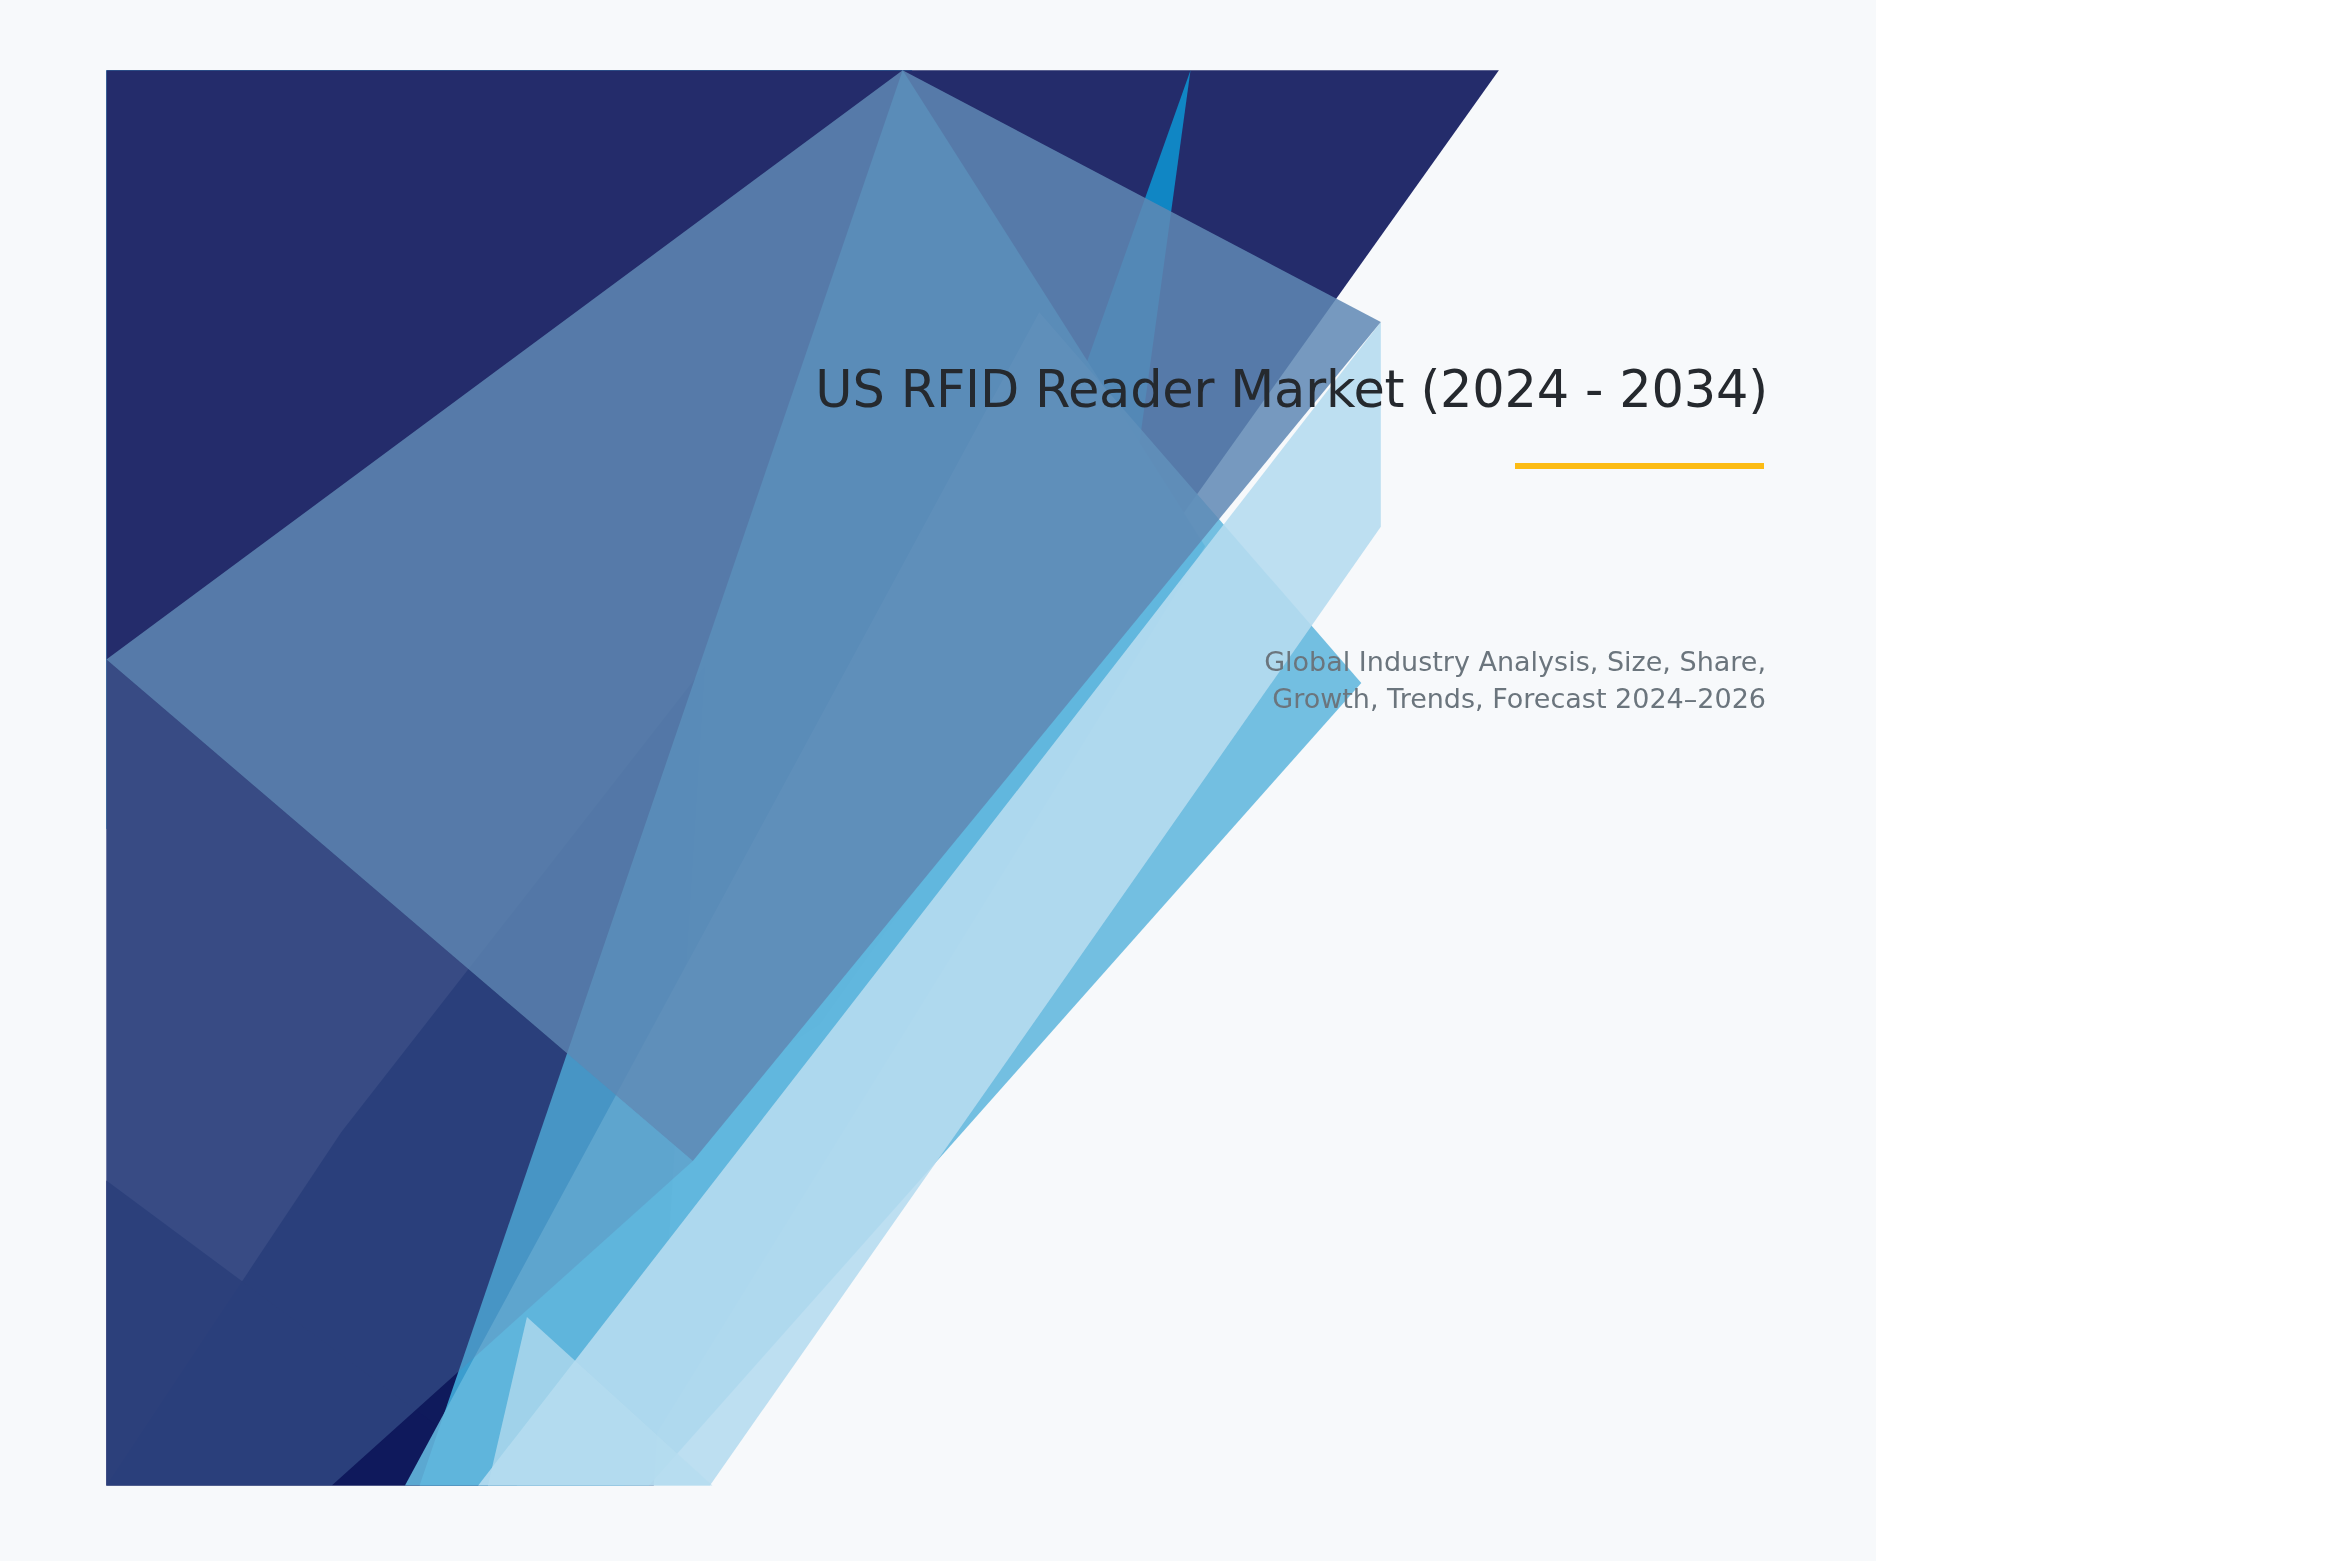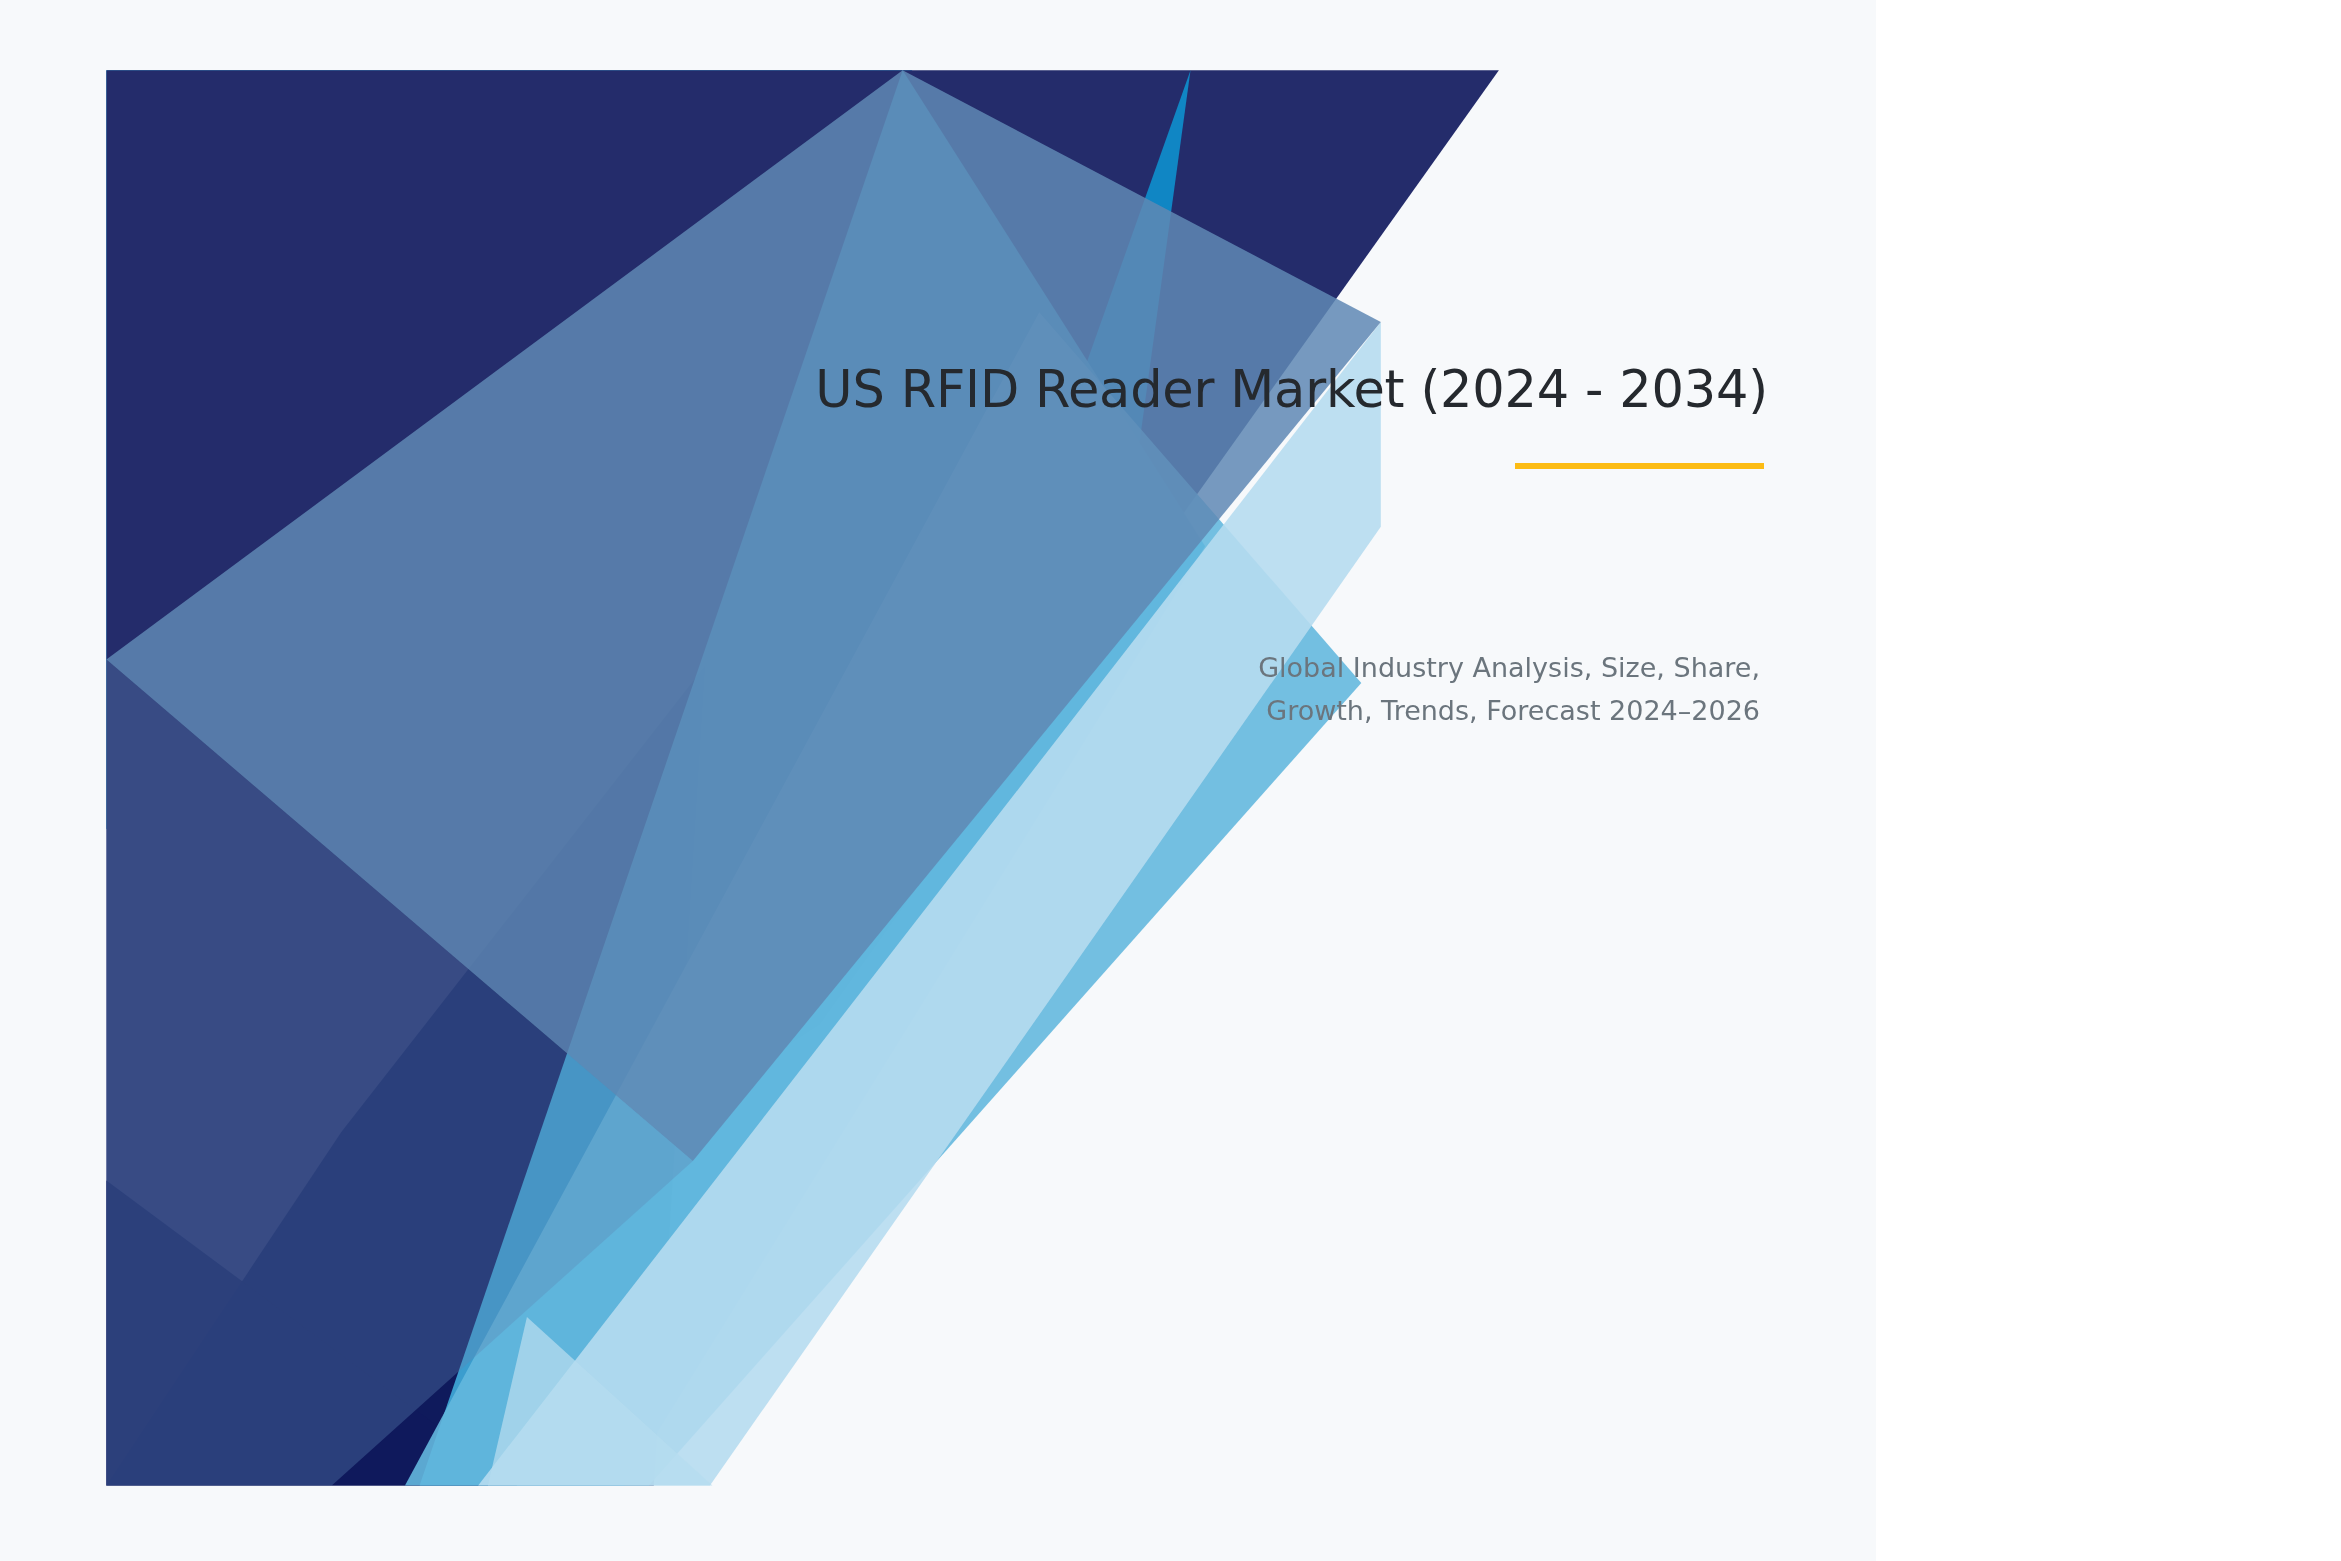--- a/index.html
+++ b/index.html
@@ -56,21 +56,21 @@
   #subtitle-block {
     position: absolute;
     right: 108px;
     top: 643px;
     width: 1269px;
     text-align: right;
   }
 
   .subtitle-line {
     display: block;
-    margin: 8px;
+    margin: 2px;
     font-size: 27px;
     line-height: 1.28;
     font-weight: 400;
     color: #6B757D;
     white-space: nowrap;
   }
 </style>
 </head>
 <body>
 

